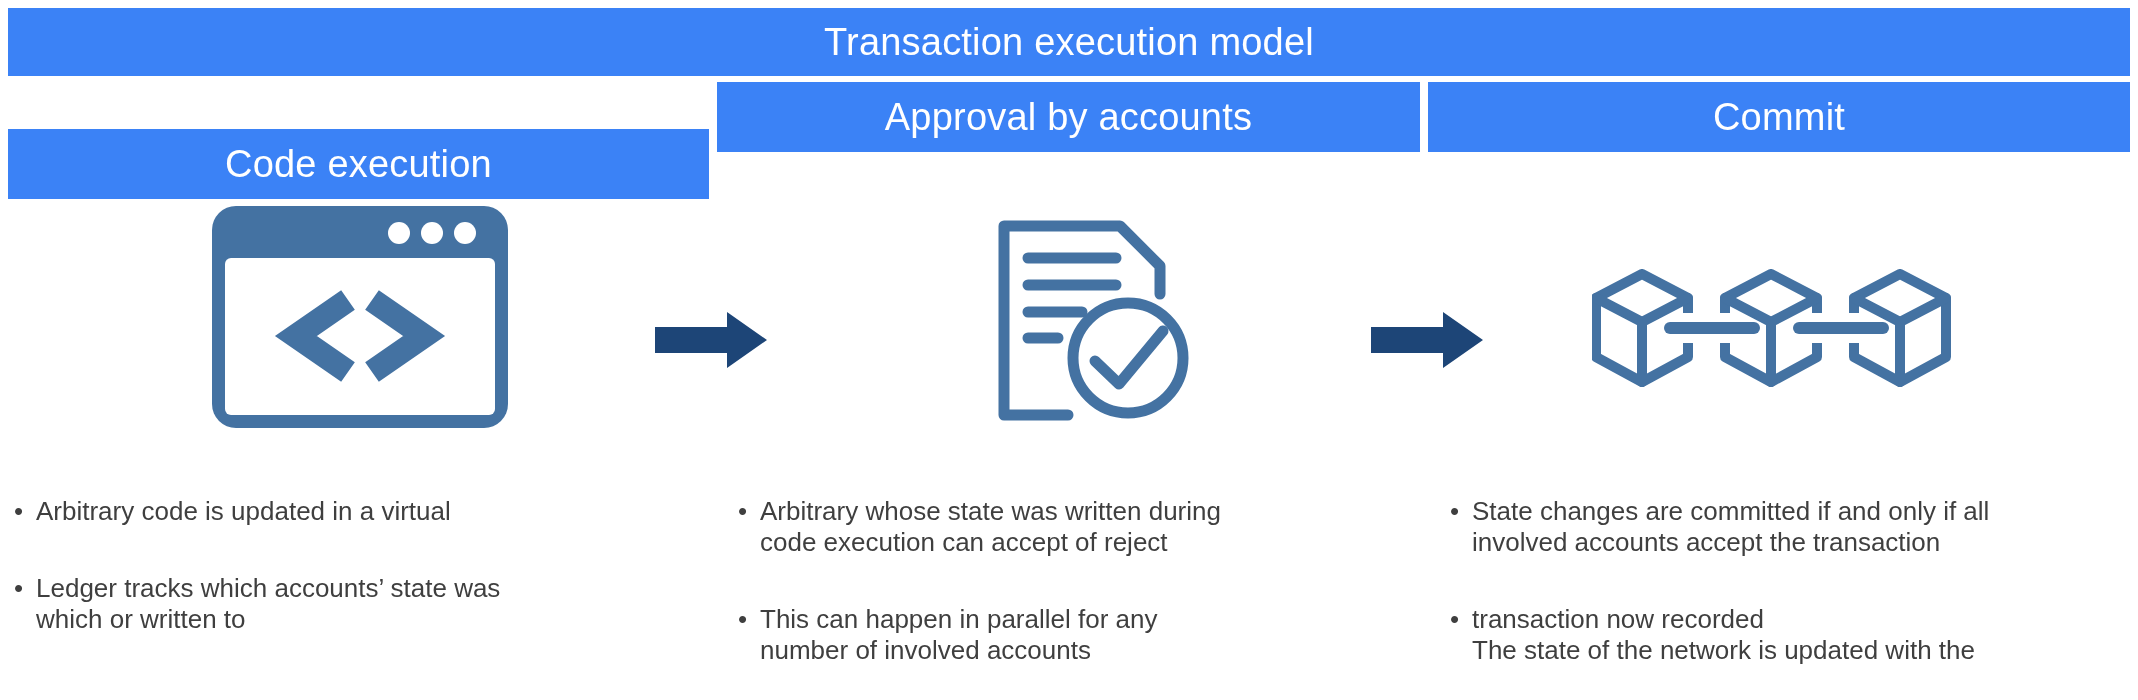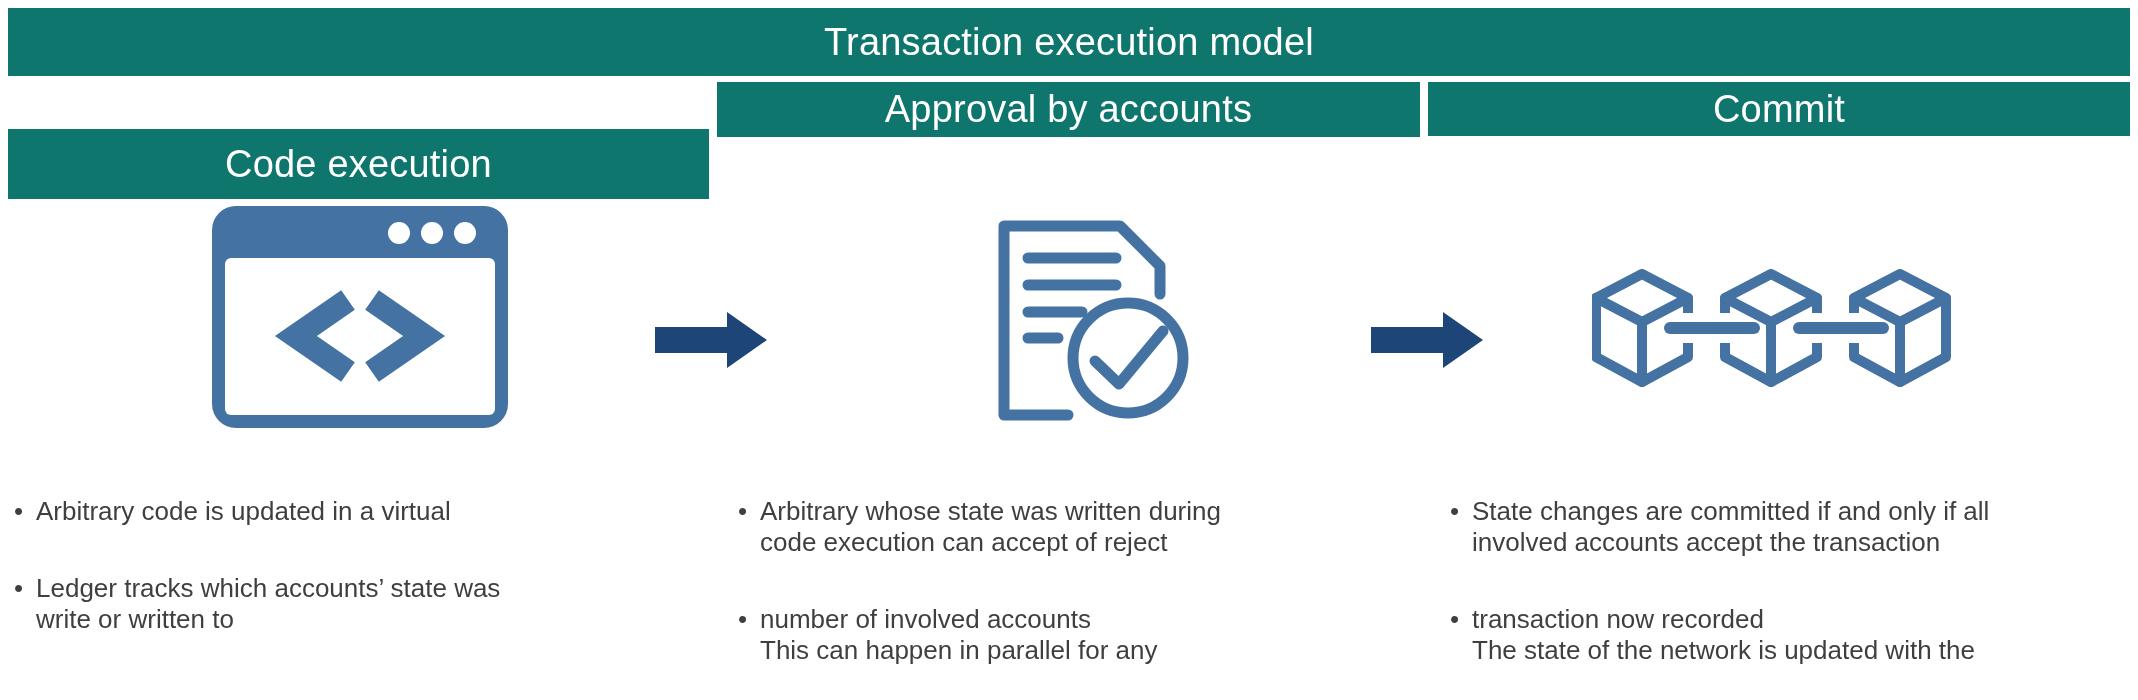--- a/index.html
+++ b/index.html
@@ -1,22 +1,22 @@
 <!DOCTYPE html>
 <html><head>
 <meta charset="utf-8">
 <style>
   html,body{margin:0;padding:0;background:#ffffff;font-family:"Liberation Sans",sans-serif;}
   .slide{position:relative;width:2138px;height:700px;background:#ffffff;overflow:hidden;}
 
-  .band{position:absolute;background:#0f766e;color:#ffffff;display:flex;align-items:center;justify-content:center;font-size:38px;letter-spacing:0.2px;}
+  .band{position:absolute;background:#3b82f6;color:#ffffff;display:flex;align-items:center;justify-content:center;font-size:38px;letter-spacing:0.2px;}
   .title-band{left:8px;top:8px;width:2122px;height:68px;}
   .hdr1{left:8px;top:82px;width:701px;height:70px;margin-top:47px;}
-  .hdr2{left:717px;top:82px;width:703px;height:55px;}
-  .hdr3{left:1428px;top:82px;width:702px;height:54px;}
+  .hdr2{left:717px;top:82px;width:703px;height:70px;}
+  .hdr3{left:1428px;top:82px;width:702px;height:70px;}
 
   .icon{position:absolute;}
   .icon-code{left:212px;top:206px;}
   .arrow-1{left:655px;top:312px;}
   .icon-doc{left:988px;top:210px;}
   .arrow-2{left:1371px;top:312px;}
   .icon-chain{left:1592px;top:269px;}
 
   .bullets{position:absolute;color:#3F3F3F;font-size:26px;line-height:31px;}
   .b-col1{left:14px;top:496px;}
@@ -87,38 +87,38 @@
     <div class="bullet">
       <span class="dot">•</span>
       <span class="btext">
         <span class="bline">Arbitrary code is updated in a virtual</span>
       </span>
     </div>
     <div class="bullet">
       <span class="dot">•</span>
       <span class="btext">
         <span class="bline">Ledger tracks which accounts’ state was</span>
-        <span class="bline">write or written to</span>
+        <span class="bline">which or written to</span>
       </span>
     </div>
   </div>
 
   <div class="bullets b-col2">
     <div class="bullet">
       <span class="dot">•</span>
       <span class="btext">
         <span class="bline">Arbitrary whose state was written during</span>
         <span class="bline">code execution can accept of reject</span>
       </span>
     </div>
     <div class="bullet">
       <span class="dot">•</span>
       <span class="btext">
+        <span class="bline">This can happen in parallel for any</span>
         <span class="bline">number of involved accounts</span>
-        <span class="bline">This can happen in parallel for any</span>
       </span>
     </div>
   </div>
 
   <div class="bullets b-col3">
     <div class="bullet">
       <span class="dot">•</span>
       <span class="btext">
         <span class="bline">State changes are committed if and only if all</span>
         <span class="bline">involved accounts accept the transaction</span>

